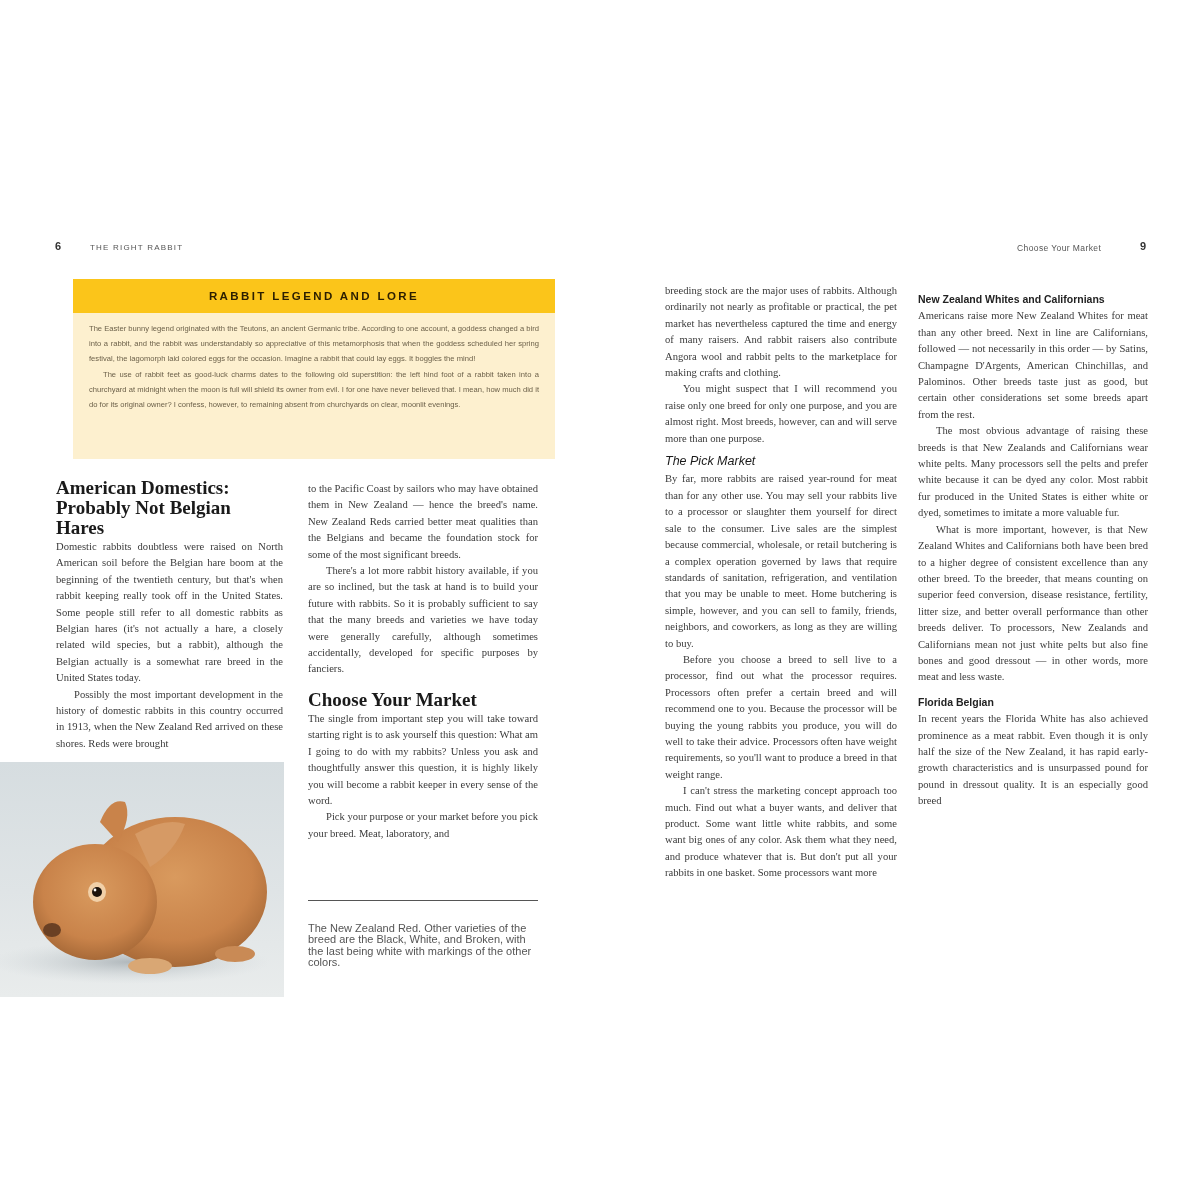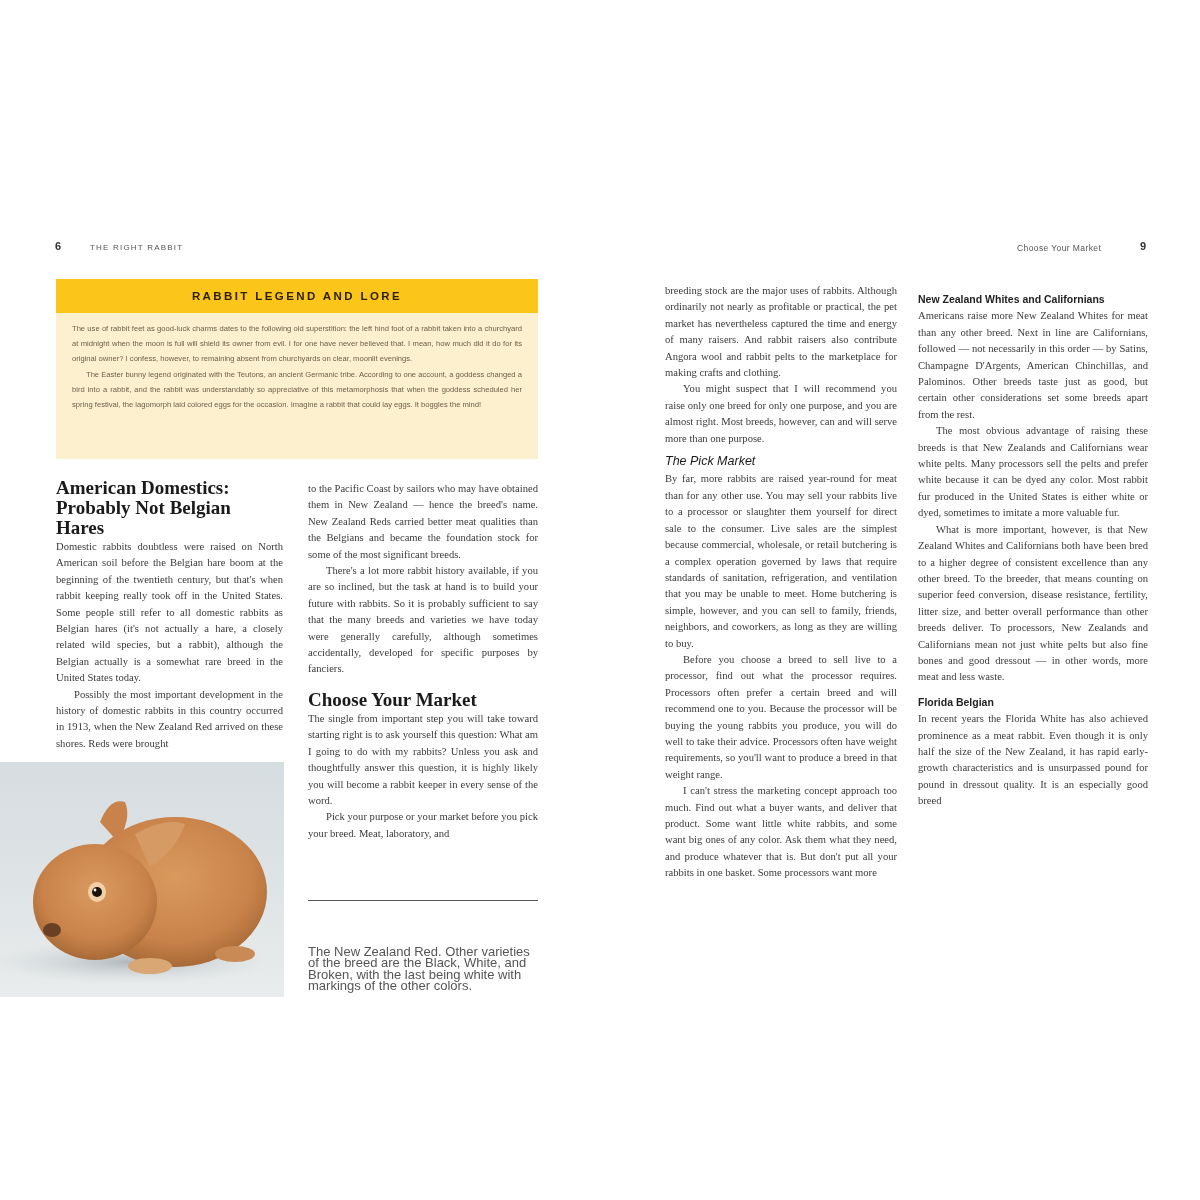--- a/index.html
+++ b/index.html
@@ -1,45 +1,45 @@
 <!DOCTYPE html>
 <html><head>
 <meta charset="utf-8">
 <style>
   html, body { margin:0; padding:0; background:#fff; }
   body { width:1200px; height:1200px; position:relative; overflow:hidden; font-family:"Liberation Serif", serif; color:#2a2a2a; }
   .runhead { position:absolute; top:243px; font-family:"Liberation Sans", sans-serif; font-size:8px; letter-spacing:1.2px; color:#555; }
   .folio { position:absolute; top:240px; font-family:"Liberation Sans", sans-serif; font-size:11px; font-weight:bold; color:#333; }
-  .sidebox { position:absolute; left:56px; top:279px; width:482px; height:180px; background:#fdf0cf; }
+  .sidebox { position:absolute; left:73px; top:279px; width:482px; height:180px; background:#fdf0cf; }
   .sidebox-head { height:34px; background:#fbc51a; display:flex; align-items:center; justify-content:center; font-family:"Liberation Sans", sans-serif; font-weight:bold; font-size:11.5px; letter-spacing:2.4px; color:#2b1f00; }
   .sidebox-body { padding:8px 16px 0 16px; font-family:"Liberation Sans", sans-serif; font-size:7.6px; line-height:15.2px; color:#6a5f48; text-align:justify; }
   .sidebox-body p { margin:0; }
   .sidebox-body p + p { text-indent:14px; }
   .col { position:absolute; font-size:10.6px; line-height:16.4px; color:#3a3a3a; text-align:justify; hyphens:auto; }
   .col p { margin:0; }
   .col p.ind { text-indent:18px; }
   h2.big { margin:0 0 1px 0; font-family:"Liberation Serif", serif; font-weight:bold; font-size:19px; line-height:20px; color:#1a1a1a; text-align:left; }
   h3.ital { margin:6px 0 2px 0; font-family:"Liberation Sans", sans-serif; font-style:italic; font-weight:normal; font-size:12.5px; color:#1a1a1a; }
   h4.sub { margin:8px 0 1px 0; font-family:"Liberation Sans", sans-serif; font-weight:bold; font-size:10.5px; color:#222; text-align:left; }
   .photo { position:absolute; left:0; top:762px; width:284px; height:235px; background:linear-gradient(180deg,#d6dde0 0%,#dfe4e6 55%,#e9ecec 100%); overflow:hidden; }
   .caption-rule { position:absolute; left:308px; top:900px; width:230px; border-top:1px solid #555; }
-  .caption { position:absolute; left:308px; top:946px; width:232px; font-family:"Liberation Sans", sans-serif; font-size:13px; line-height:11.4px; color:#555; }
+  .caption { position:absolute; left:308px; top:923px; width:232px; font-family:"Liberation Sans", sans-serif; font-size:11px; line-height:11.4px; color:#555; }
 </style>
 </head>
 <body>
 
 <div>
   <div class="folio" style="left:55px;">6</div>
   <div class="runhead" style="left:90px;">THE RIGHT RABBIT</div>
 
   <div class="sidebox">
     <div class="sidebox-head">RABBIT LEGEND AND LORE</div>
     <div class="sidebox-body">
+      <p>The Easter bunny legend originated with the Teutons, an ancient Germanic tribe. According to one account, a goddess changed a bird into a rabbit, and the rabbit was understandably so appreciative of this metamorphosis that when the goddess scheduled her spring festival, the lagomorph laid colored eggs for the occasion. Imagine a rabbit that could lay eggs. It boggles the mind!</p>
       <p>The use of rabbit feet as good-luck charms dates to the following old superstition: the left hind foot of a rabbit taken into a churchyard at midnight when the moon is full will shield its owner from evil. I for one have never believed that. I mean, how much did it do for its original owner? I confess, however, to remaining absent from churchyards on clear, moonlit evenings.</p>
-      <p>The Easter bunny legend originated with the Teutons, an ancient Germanic tribe. According to one account, a goddess changed a bird into a rabbit, and the rabbit was understandably so appreciative of this metamorphosis that when the goddess scheduled her spring festival, the lagomorph laid colored eggs for the occasion. Imagine a rabbit that could lay eggs. It boggles the mind!</p>
     </div>
   </div>
 
   <div class="col" style="left:56px; top:478px; width:227px;">
     <h2 class="big">
       <span>American Domestics:</span><br>
       <span>Probably Not Belgian Hares</span>
     </h2>
     <p>Domestic rabbits doubtless were raised on North American soil before the Belgian hare boom at the beginning of the twentieth century, but that's when rabbit keeping really took off in the United States. Some people still refer to all domestic rabbits as Belgian hares (it's not actually a hare, a closely related wild species, but a rabbit), although the Belgian actually is a somewhat rare breed in the United States today.</p>
     <p class="ind">Possibly the most important development in the history of domestic rabbits in this country occurred in 1913, when the New Zealand Red arrived on these shores. Reds were brought</p>

